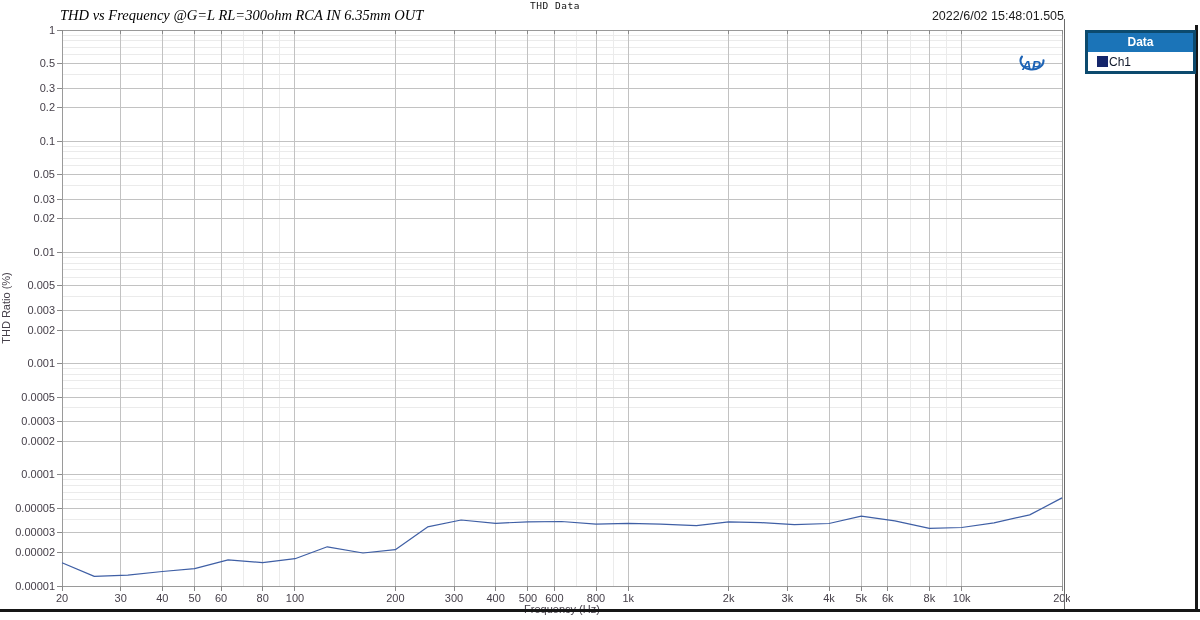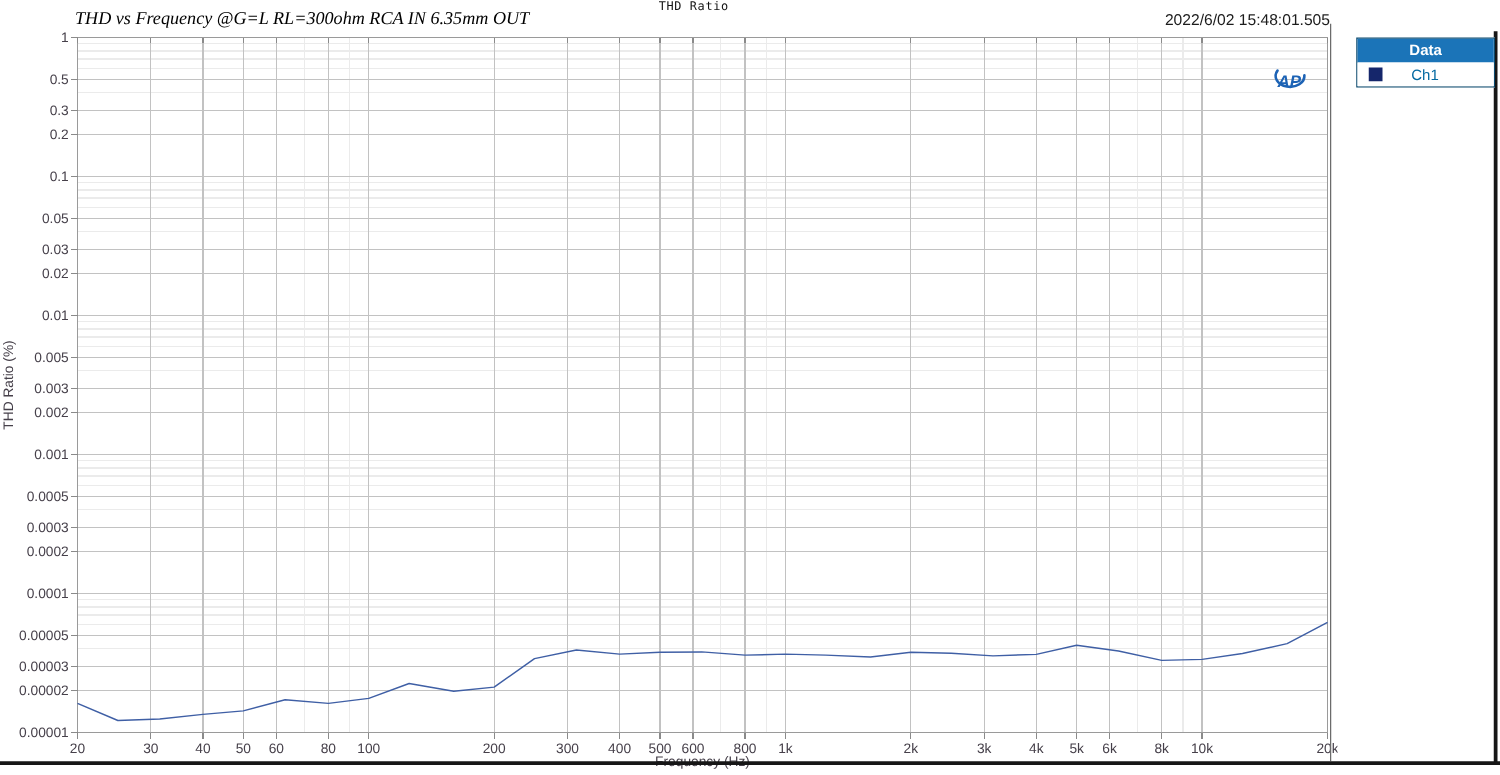--- a/index.html
+++ b/index.html
@@ -26,29 +26,29 @@
   }
   .win-border-bottom{
     position:absolute;left:0;top:609px;width:1200px;height:3px;background:#161616;
   }
   .win-border-right{
     position:absolute;left:1195px;top:25px;width:3px;height:587px;background:#161616;
   }
   .ap-logo{position:absolute;left:1014px;top:36px;margin-top:16px;}
   .legend{
     position:absolute;left:1085px;top:30px;width:111px;
-    border:1px solid #0c4a6e;background:#fff;box-sizing:border-box;
+    border:3px solid #0c4a6e;background:#fff;box-sizing:border-box;
   }
   .legend-header{
     background:#1b74b8;color:#fff;font-weight:bold;font-size:12px;
     text-align:center;height:19px;line-height:19px;
   }
   .legend-row{
-    display:flex;align-items:center;height:19px;padding-left:9px;gap:23px;
-    font-size:12px;color:#0369a1;background:#fff;
+    display:flex;align-items:center;height:19px;padding-left:9px;gap:1px;
+    font-size:12px;color:#0f172a;background:#fff;
   }
   .swatch{width:11px;height:11px;display:inline-block;background:#15266b;}
 </style>
 </head>
 <body>
 
 <svg id="chart" width="1070" height="616">
     <line x1="243.3560147834252" y1="30" x2="243.3560147834252" y2="586" stroke="#ebebeb" stroke-width="1" shape-rendering="crispEdges"></line>
     <line x1="279.7375045917812" y1="30" x2="279.7375045917812" y2="586" stroke="#ebebeb" stroke-width="1" shape-rendering="crispEdges"></line>
     <line x1="576.6893481167585" y1="30" x2="576.6893481167585" y2="586" stroke="#ebebeb" stroke-width="1" shape-rendering="crispEdges"></line>
@@ -231,21 +231,21 @@
     <line x1="57" y1="552.5254644821653" x2="62" y2="552.5254644821653" stroke="#8a8a8a" stroke-width="1" shape-rendering="crispEdges"></line>
     <text x="55" y="556.0254644821653" text-anchor="end" font-size="11" fill="#46404a">0.00002</text>
     <line x1="57" y1="586" x2="62" y2="586" stroke="#8a8a8a" stroke-width="1" shape-rendering="crispEdges"></line>
     <text x="55" y="589.5" text-anchor="end" font-size="11" fill="#46404a">0.00001</text>
     <text x="562" y="613" text-anchor="middle" font-size="11" fill="#46404a">Frequency (Hz)</text>
     <text x="10" y="308" text-anchor="middle" font-size="11" fill="#46404a" transform="rotate(-90 10 308)">THD Ratio (%)</text>
     <polyline points="62.0,562.7 94.3,576.4 127.8,575.2 162.3,571.5 194.6,568.7 228.1,559.8 262.7,562.7 295.0,558.7 327.3,546.8 363.0,553.0 395.3,549.7 427.6,526.9 461.1,520.0 495.7,523.3 528.0,521.8 561.4,521.5 596.0,524.1 628.3,523.3 660.6,524.1 696.4,525.6 728.7,521.8 761.0,522.6 794.4,524.7 829.0,523.5 861.3,516.2 894.8,520.8 929.4,528.3 961.7,527.5 994.0,522.8 1029.7,514.9 1062.0,497.9" fill="none" stroke="#3f5fa5" stroke-width="1.2" stroke-linejoin="round"></polyline>
   </svg>
 
 <div class="graph-title">THD vs Frequency @G=L RL=300ohm RCA IN 6.35mm OUT</div>
-<div class="window-title">THD Ratio</div>
+<div class="window-title">THD Data</div>
 <div class="timestamp">2022/6/02 15:48:01.505</div>
 
 <div class="ap-logo">
   <svg width="36" height="26" viewBox="0 0 36 26">
     <text id="ap-logo-text" x="8" y="17.5" font-family="Liberation Sans, sans-serif" font-style="italic" font-weight="bold" font-size="13.5" fill="#1d63b5">AP</text>
     <path id="ap-logo-swoosh" d="M8 4.5 A 11.5 8.7 0 1 0 29.5 8.2" fill="none" stroke="#1d63b5" stroke-width="2.1" stroke-linecap="round"></path>
   </svg>
 </div>
 
 <div class="panel-divider"></div>

